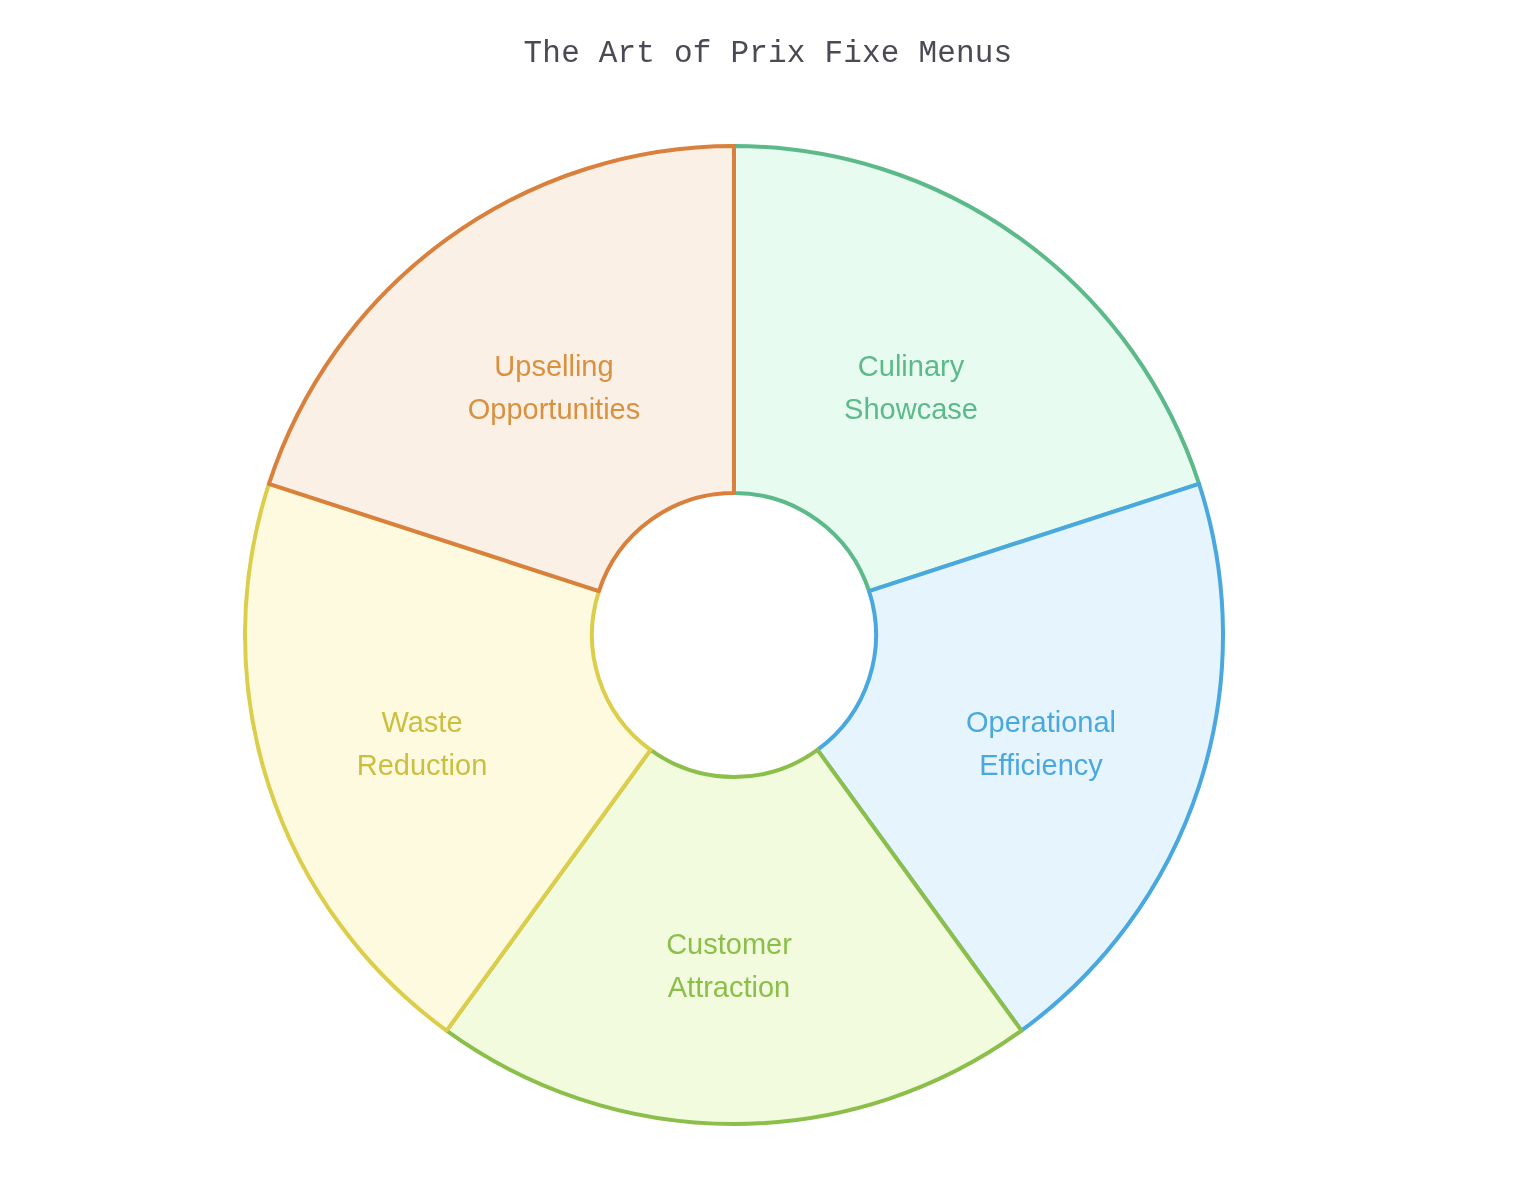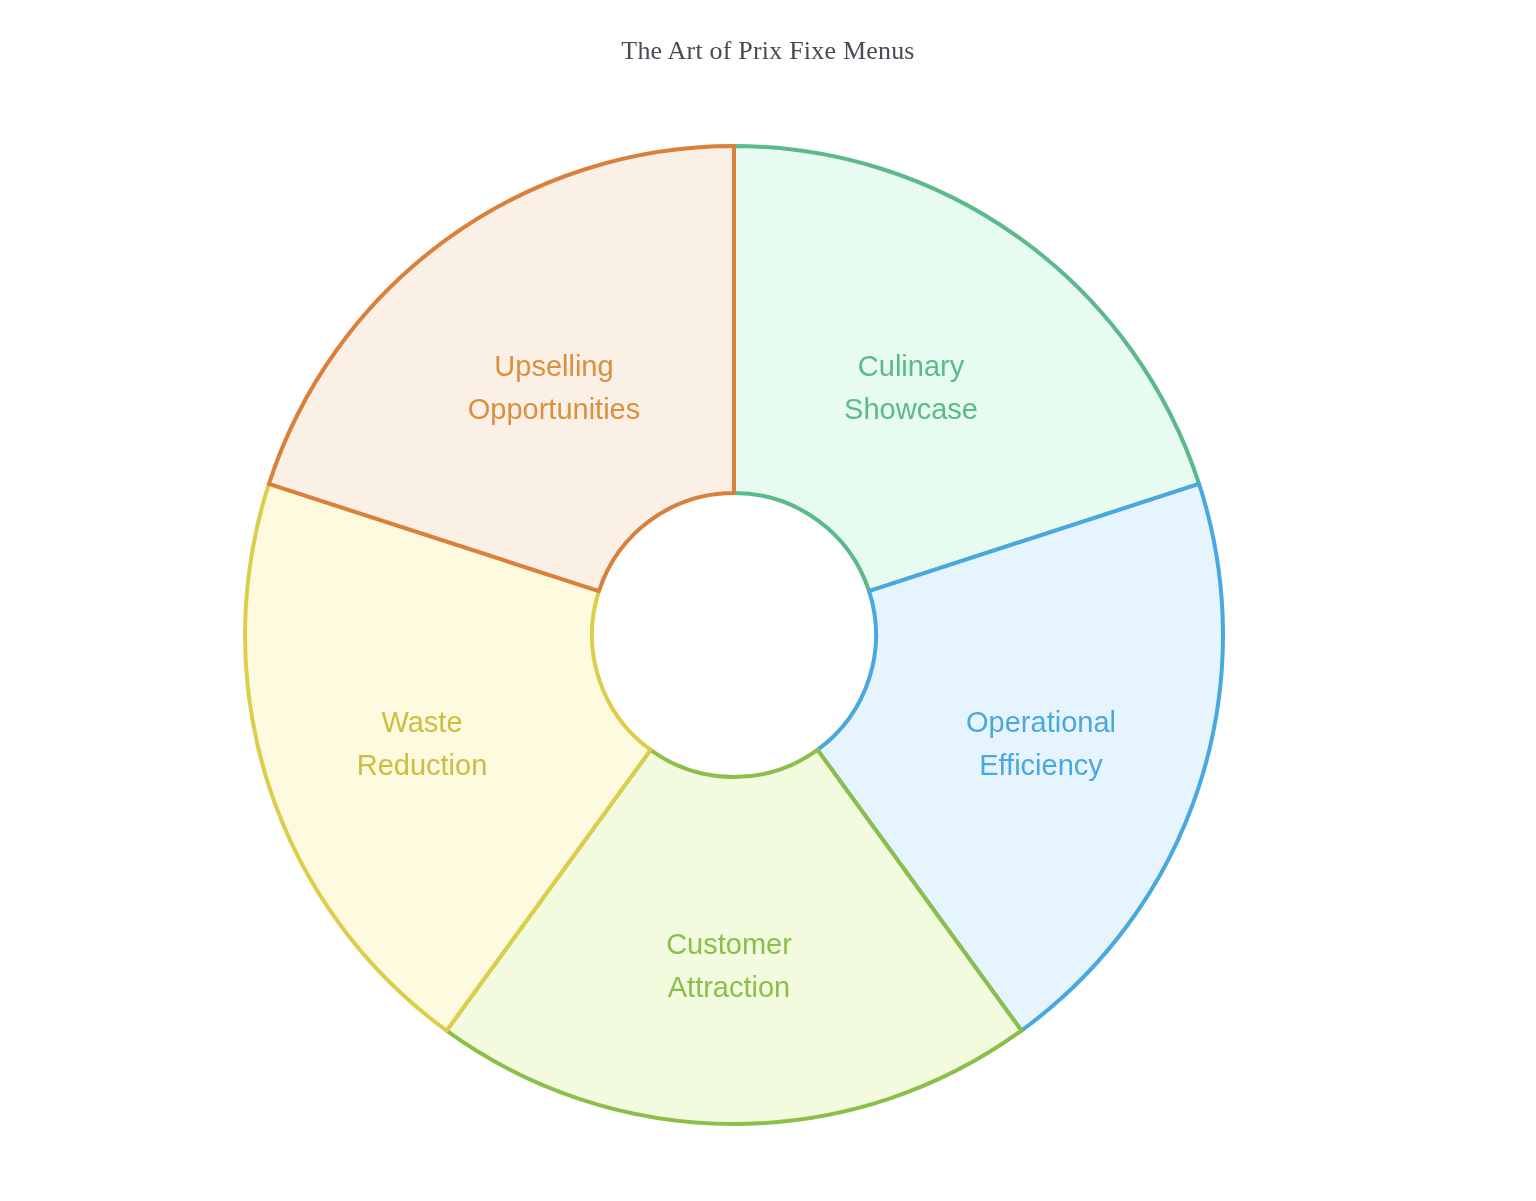--- a/index.html
+++ b/index.html
@@ -18,23 +18,23 @@
     width: 1536px;
     height: 1201px;
     background: #ffffff;
   }
   #chart-title {
     position: absolute;
     top: 36px;
     left: 0;
     width: 1536px;
     text-align: center;
-    font-size: 26px;
+    font-size: 31px;
     color: #4a4a55;
-    font-family: Liberation Serif, serif;
+    font-family: Liberation Mono, monospace;
     font-weight: 400;
     letter-spacing: 0.2px;
   }
   #donut-svg {
     position: absolute;
     top: 0;
     left: 0;
   }
   .segment-label {
     font-family: "Liberation Sans", sans-serif;

